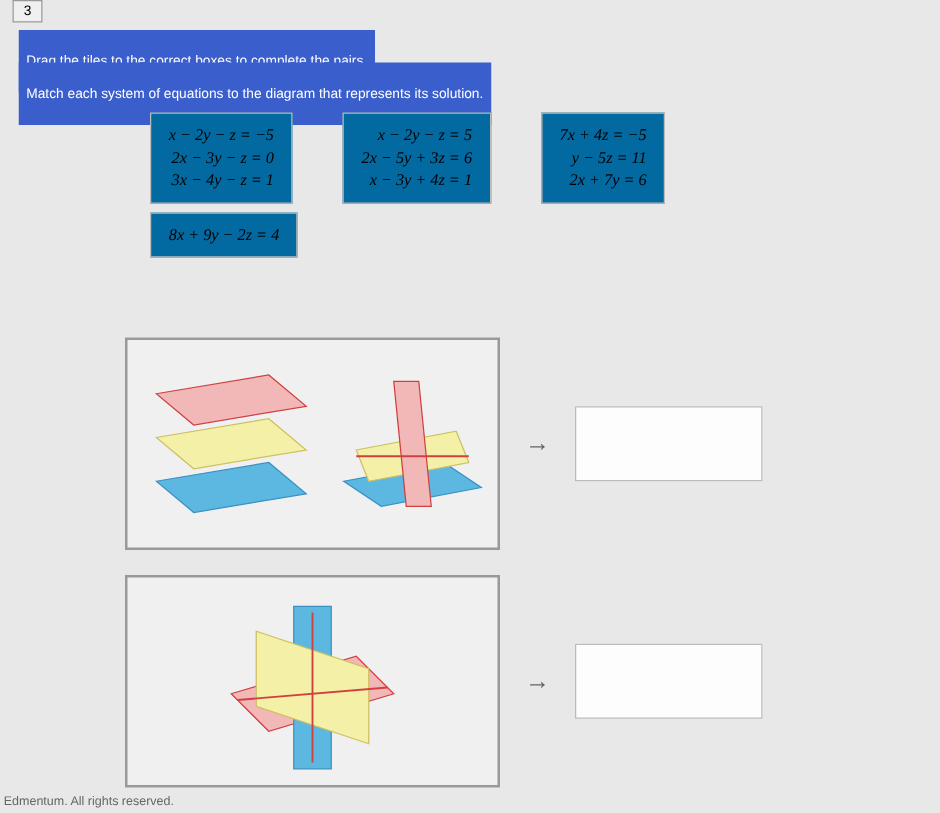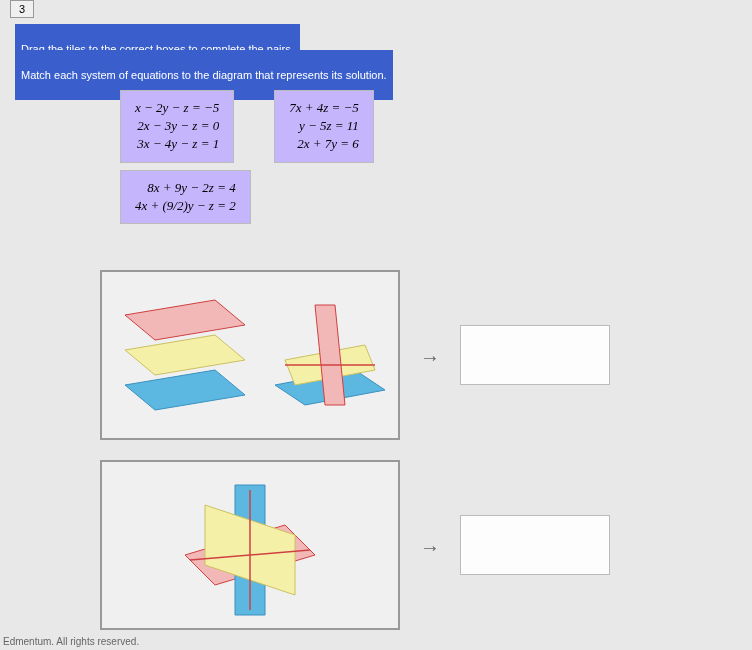--- a/index.html
+++ b/index.html
@@ -32,21 +32,21 @@
     .inst2 { position: absolute; top: 50px; text-align: right; }
     .tiles-row {
       position: absolute;
       top: 90px;
       left: 120px;
       display: flex;
       gap: 40px;
     }
     .tile {
       border: 1px solid #bbb;
-      background: #c4b5fd;
+      background: #0369a1;
       padding: 8px 14px;
       font-size: 13px;
       font-family: 'Times New Roman', serif;
       font-style: italic;
       line-height: 1.4;
       text-align: right;
       cursor: move;
     }
     .tile-row2 {
       position: absolute;
@@ -106,30 +106,34 @@
 <div class="instruction inst1">Drag the tiles to the correct boxes to complete the pairs.</div>
 <div class="instruction inst2">Match each system of equations to the diagram that represents its solution.</div>
 
 <div class="tiles-row">
   <div class="tile">
     <div>x − 2y − z = −5</div>
     <div>2x − 3y − z =  0</div>
     <div>3x − 4y − z =  1</div>
   </div>
   <div class="tile">
+    <div>x − 2y − z = 5</div>
+    <div>2x − 5y + 3z = 6</div>
+    <div>x − 3y + 4z = 1</div>
+  </div>
+  <div class="tile">
     <div>7x + 4z = −5</div>
     <div>y − 5z =  11</div>
     <div>2x + 7y =   6</div>
   </div>
 </div>
 
 <div class="tile-row2">
   <div class="tile">
     <div>8x + 9y − 2z =   4</div>
-    <div>4x + (9/2)y − z =   2</div>
   </div>
 </div>
 
 <span class="cursor-icon">↖</span>
 
 <div class="diagram-section section1">
   <div class="diagram-box">
     <svg width="290" height="160">
 
       <polygon points="20,40 110,25 140,50 50,65" fill="#f2b8b8" stroke="#d04040" stroke-width="1"></polygon>

